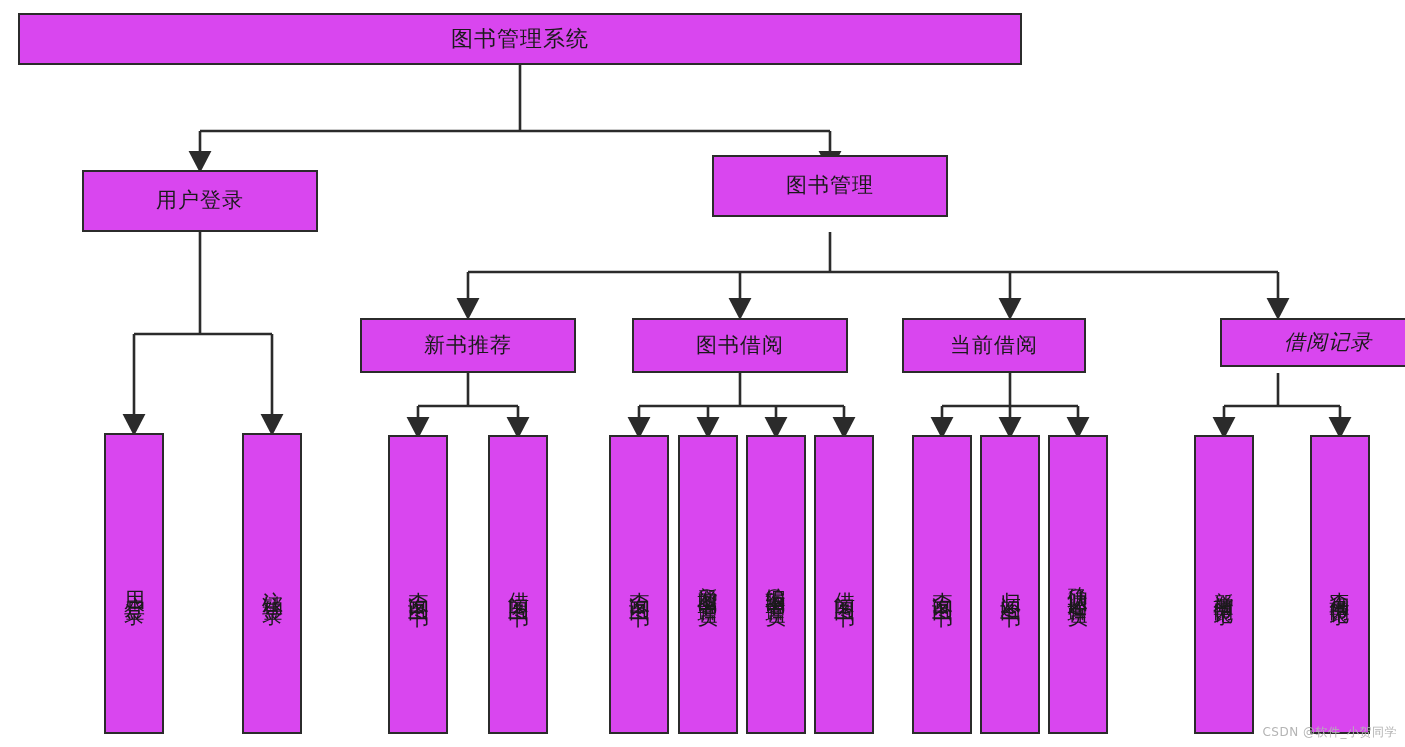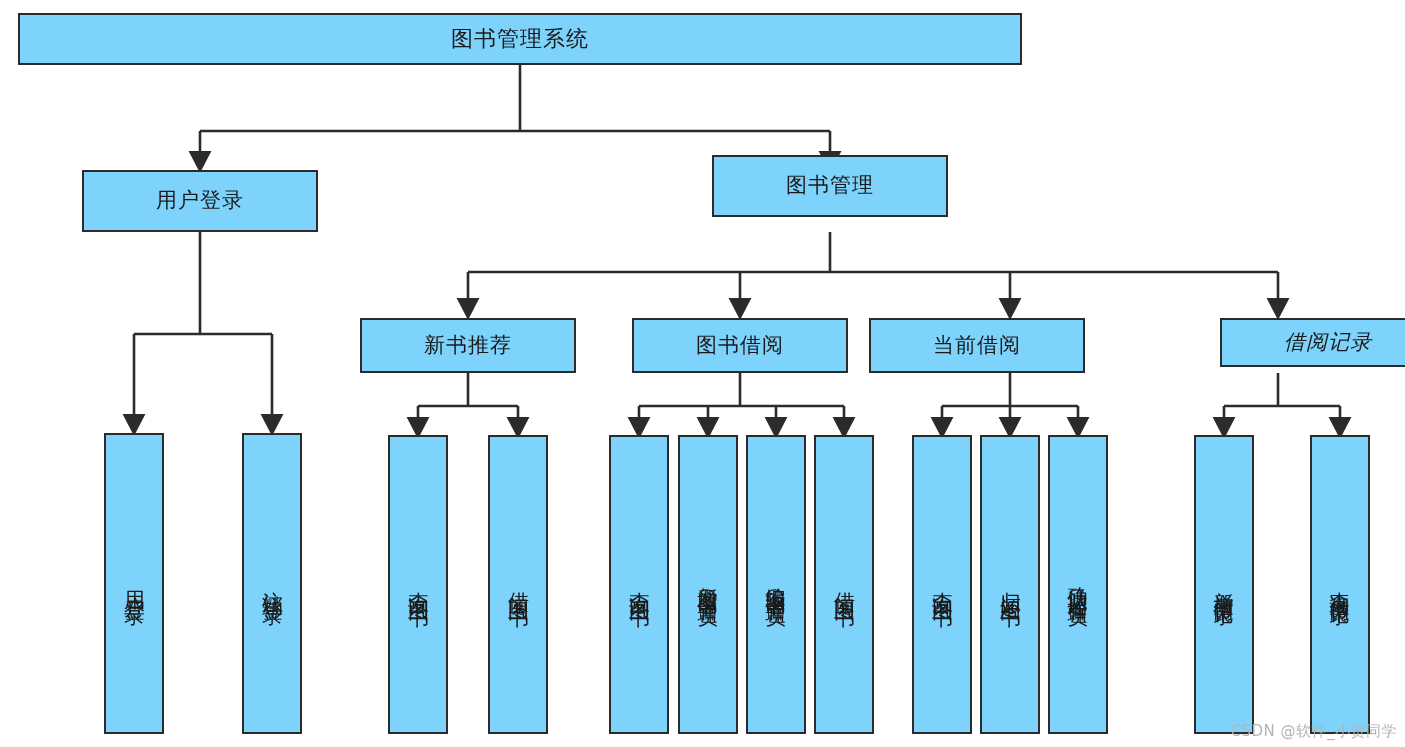--- a/index.html
+++ b/index.html
@@ -22,21 +22,21 @@
     position: absolute;
     left: 0;
     top: 0;
     width: 1405px;
     height: 747px;
     pointer-events: none;
   }
   .node {
     position: absolute;
     box-sizing: border-box;
-    background: #7dd3fc;
+    background: #d946ef;
     border: 2px solid #2b2b2b;
     display: flex;
     align-items: center;
     justify-content: center;
     color: #1a1a1a;
   }
   .node-label {
     display: block;
     text-align: center;
     line-height: 1.12;
@@ -67,21 +67,21 @@
     max-height: 100%;
   }
   .node.v.tall .node-label {
     font-size: 20px;
     letter-spacing: 3px;
   }
   #watermark {
     position: absolute;
     right: 8px;
     bottom: 6px;
-    font-size: 15px;
+    font-size: 12px;
     color: #b4b4b4;
     letter-spacing: 0.5px;
     user-select: none;
     white-space: nowrap;
   }
 </style>
 </head>
 <body>
 
 <div id="diagram-root">
@@ -149,21 +149,21 @@
   </div>
 
   <div class="node h" style="left:632px; top:318px; width:216px; height:55px;">
     <span class="node-label">图书借阅</span>
   </div>
 
   <div class="node h" style="left:360px; top:318px; width:216px; height:55px;">
     <span class="node-label">新书推荐</span>
   </div>
 
-  <div class="node h" style="left:869px; top:318px; width:216px; height:55px;justify-content:center;">
+  <div class="node h" style="left:902px; top:318px; width:184px; height:55px;justify-content:center;">
     <span class="node-label">当前借阅</span>
   </div>
 
   <div class="node h" style="left:1220px; top:318px; width:216px; height:49px;font-style:italic;">
     <span class="node-label">借阅记录</span>
   </div>
 
   <div class="node v" style="left:104px; top:433px; width:60px; height:301px;">
     <span class="node-label">用户登录</span>
   </div>

